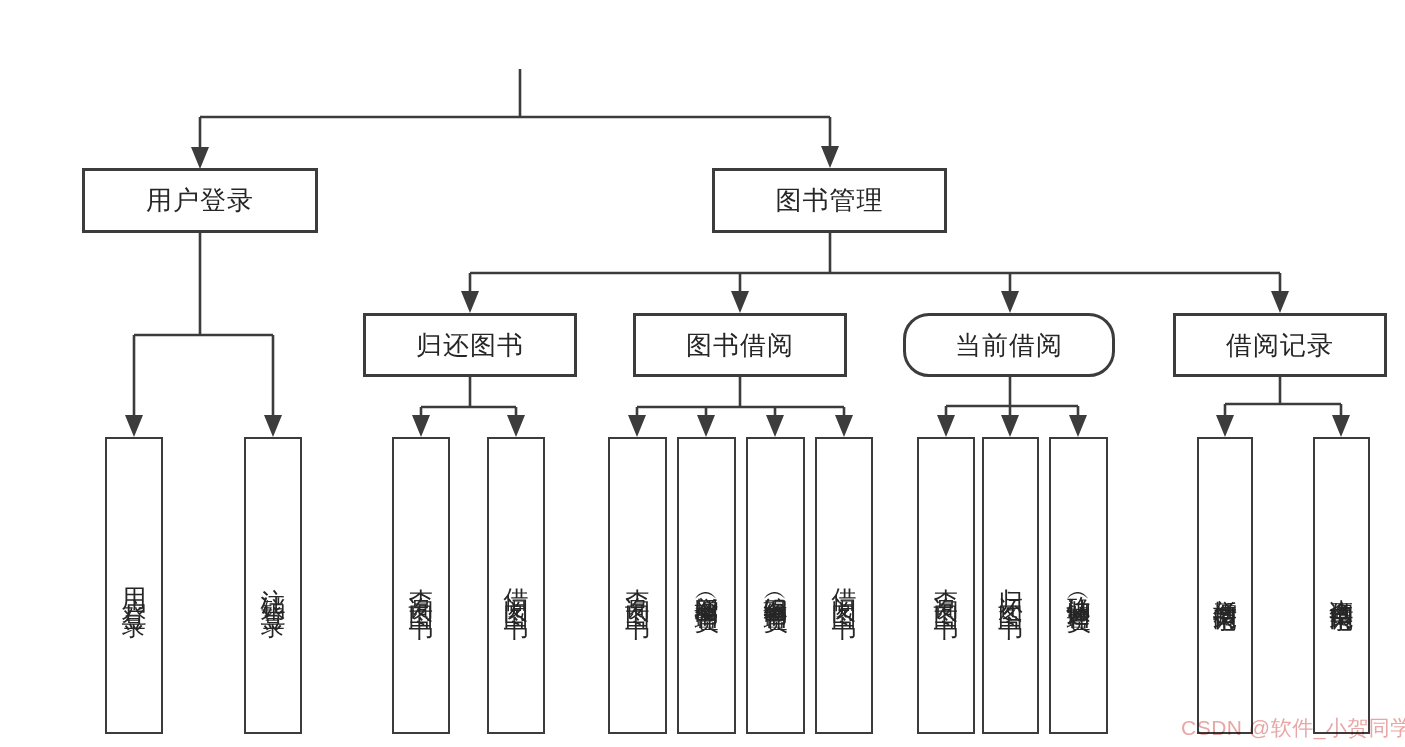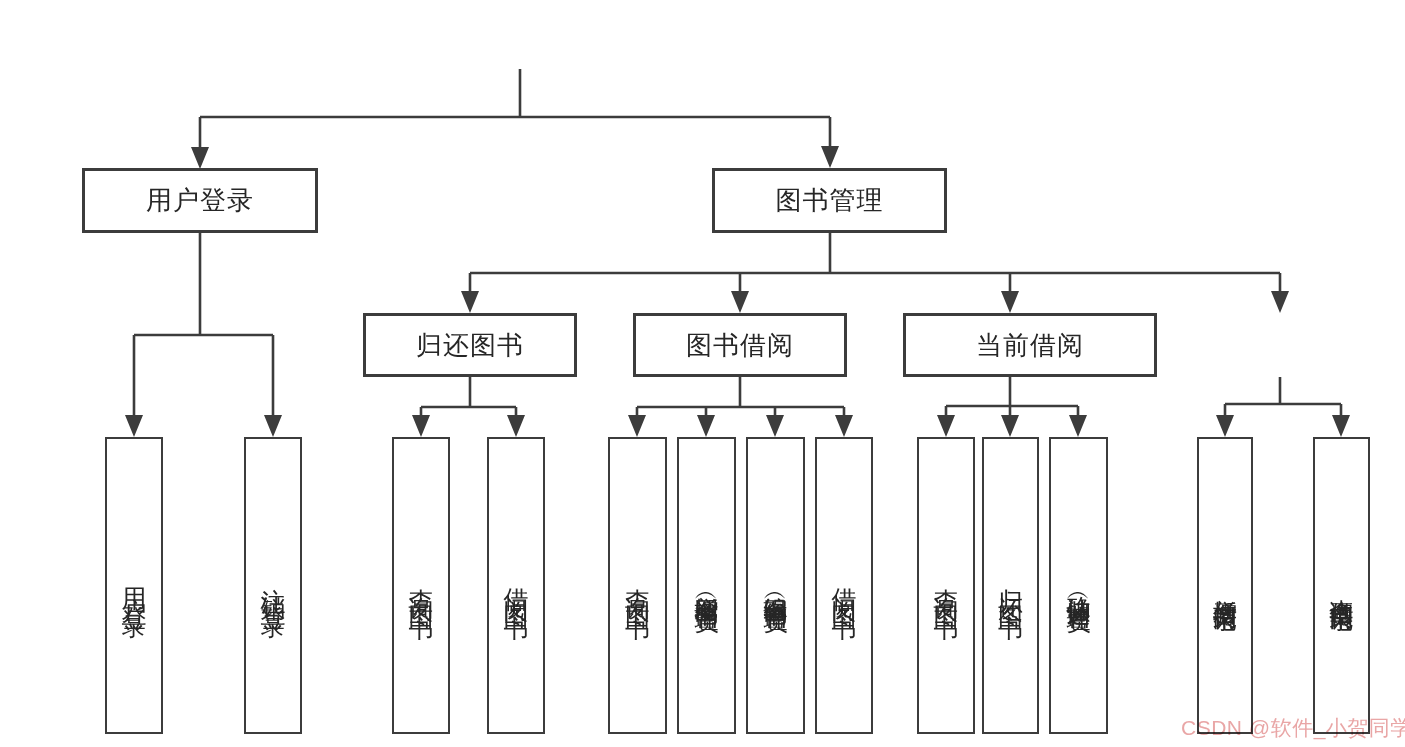--- a/index.html
+++ b/index.html
@@ -115,22 +115,25 @@
   <div class="hbox" style="left:712px;top:168px;width:235px;height:65px;">
     <span>图书管理</span>
   </div>
 
   <div class="hbox" style="left:363px;top:313px;width:214px;height:64px;">
     <span>归还图书</span>
   </div>
   <div class="hbox" style="left:633px;top:313px;width:214px;height:64px;">
     <span>图书借阅</span>
   </div>
-  <div class="hbox" style="left:903px;top:313px;width:254px;height:64px;">
+  <div class="hbox" style="left:903px;top:313px;width:212px;height:64px;border-radius:26px;">
     <span>当前借阅</span>
+  </div>
+  <div class="hbox" style="left:1173px;top:313px;width:214px;height:64px;">
+    <span>借阅记录</span>
   </div>
 
   <div class="vbox" style="left:105px;top:437px;width:58px;height:297px;">
     <span>用户登录</span>
   </div>
   <div class="vbox" style="left:244px;top:437px;width:58px;height:297px;">
     <span>注销登录</span>
   </div>
 
   <div class="vbox" style="left:392px;top:437px;width:58px;height:297px;">

